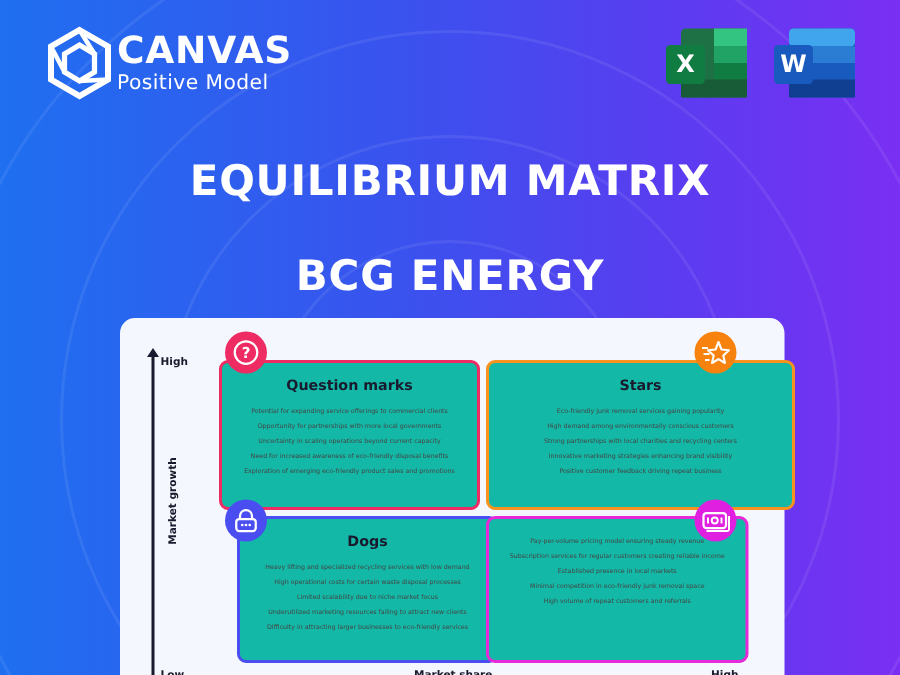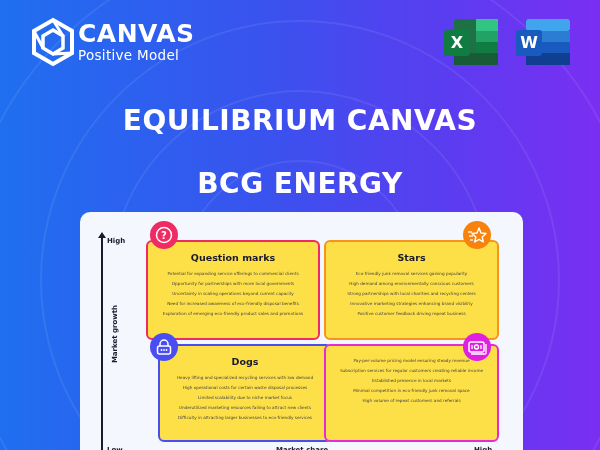--- a/index.html
+++ b/index.html
@@ -30,28 +30,28 @@
   }
   .y-axis { position: absolute; left: 101px; top: 236px; width: 2px; height: 220px; background: #1a1a2e; }
   .y-arrow { position: absolute; left: 98px; top: 232px; width: 0; height: 0; border-left: 4px solid transparent; border-right: 4px solid transparent; border-bottom: 6px solid #1a1a2e; }
   .axis-label { position: absolute; font-size: 7px; font-weight: bold; color: #1a1a2e; }
   .y-high { left: 107px; top: 237px; }
   .y-title { left: 75px; top: 330px; transform: rotate(-90deg); transform-origin: center; width: 80px; text-align: center; }
   .x-low { left: 107px; top: 446px; }
   .x-title { left: 276px; top: 446px; }
   .x-high { left: 474px; top: 446px; }
   .quad {
-    position: absolute; background: #fde047; border: 2px solid; border-radius: 6px;
+    position: absolute; background: #14b8a6; border: 2px solid; border-radius: 6px;
     text-align: center; padding-top: 10px;
   }
   .q-title { font-weight: bold; font-size: 9.5px; color: #1a1a2e; margin-bottom: 6px; }
   .q-items { list-style: none; }
   .q-items li { font-size: 4.2px; color: #444; line-height: 10.1px; white-space: nowrap; }
   .q-qm { left: 146px; top: 240px; width: 174px; height: 100px; border-color: #ee2b62; }
-  .q-st { left: 324px; top: 240px; width: 175px; height: 100px; border-color: #f7931e; }
+  .q-st { left: 324px; top: 240px; width: 206px; height: 100px; border-color: #f7931e; }
   .q-dg { left: 158px; top: 344px; width: 174px; height: 98px; border-color: #4a4ef0; }
   .q-cc { left: 324px; top: 344px; width: 175px; height: 98px; border-color: #e62ad9; }
   .q-icon { position: absolute; width: 28px; height: 28px; border-radius: 50%; display: flex; align-items: center; justify-content: center; }
   .i-qm { left: 150px; top: 221px; background: #ee2b62; }
   .i-st { left: 463px; top: 221px; background: #f7830e; }
   .i-dg { left: 150px; top: 333px; background: #4a4ef0; }
   .i-cc { left: 463px; top: 333px; background: #e020e0; }
 </style>
 </head>
 <body>
@@ -92,21 +92,21 @@
     <rect x="10" y="2" width="44" height="46" rx="3" fill="#185abd"></rect>
     <rect x="10" y="2" width="44" height="12" rx="3" fill="#41a5ee"></rect>
     <rect x="10" y="14" width="44" height="11" fill="#2b7cd3"></rect>
     <rect x="10" y="25" width="44" height="11" fill="#185abd"></rect>
     <rect x="10" y="36" width="44" height="12" fill="#103f91"></rect>
     <rect x="0" y="13" width="26" height="26" rx="3" fill="#185abd"></rect>
     <text x="13" y="31" font-size="16" font-weight="bold" fill="#fff" text-anchor="middle" font-family="DejaVu Sans, sans-serif">W</text>
   </svg>
 </div>
 
-<div class="title1">EQUILIBRIUM CANVAS</div>
+<div class="title1">EQUILIBRIUM MATRIX</div>
 <div class="title2">BCG ENERGY</div>
 
 <div class="card"></div>
 
 <div class="y-arrow"></div>
 <div class="y-axis"></div>
 <div class="axis-label y-high">High</div>
 <div class="axis-label y-title">Market growth</div>
 <div class="axis-label x-low">Low</div>
 <div class="axis-label x-title">Market share</div>

